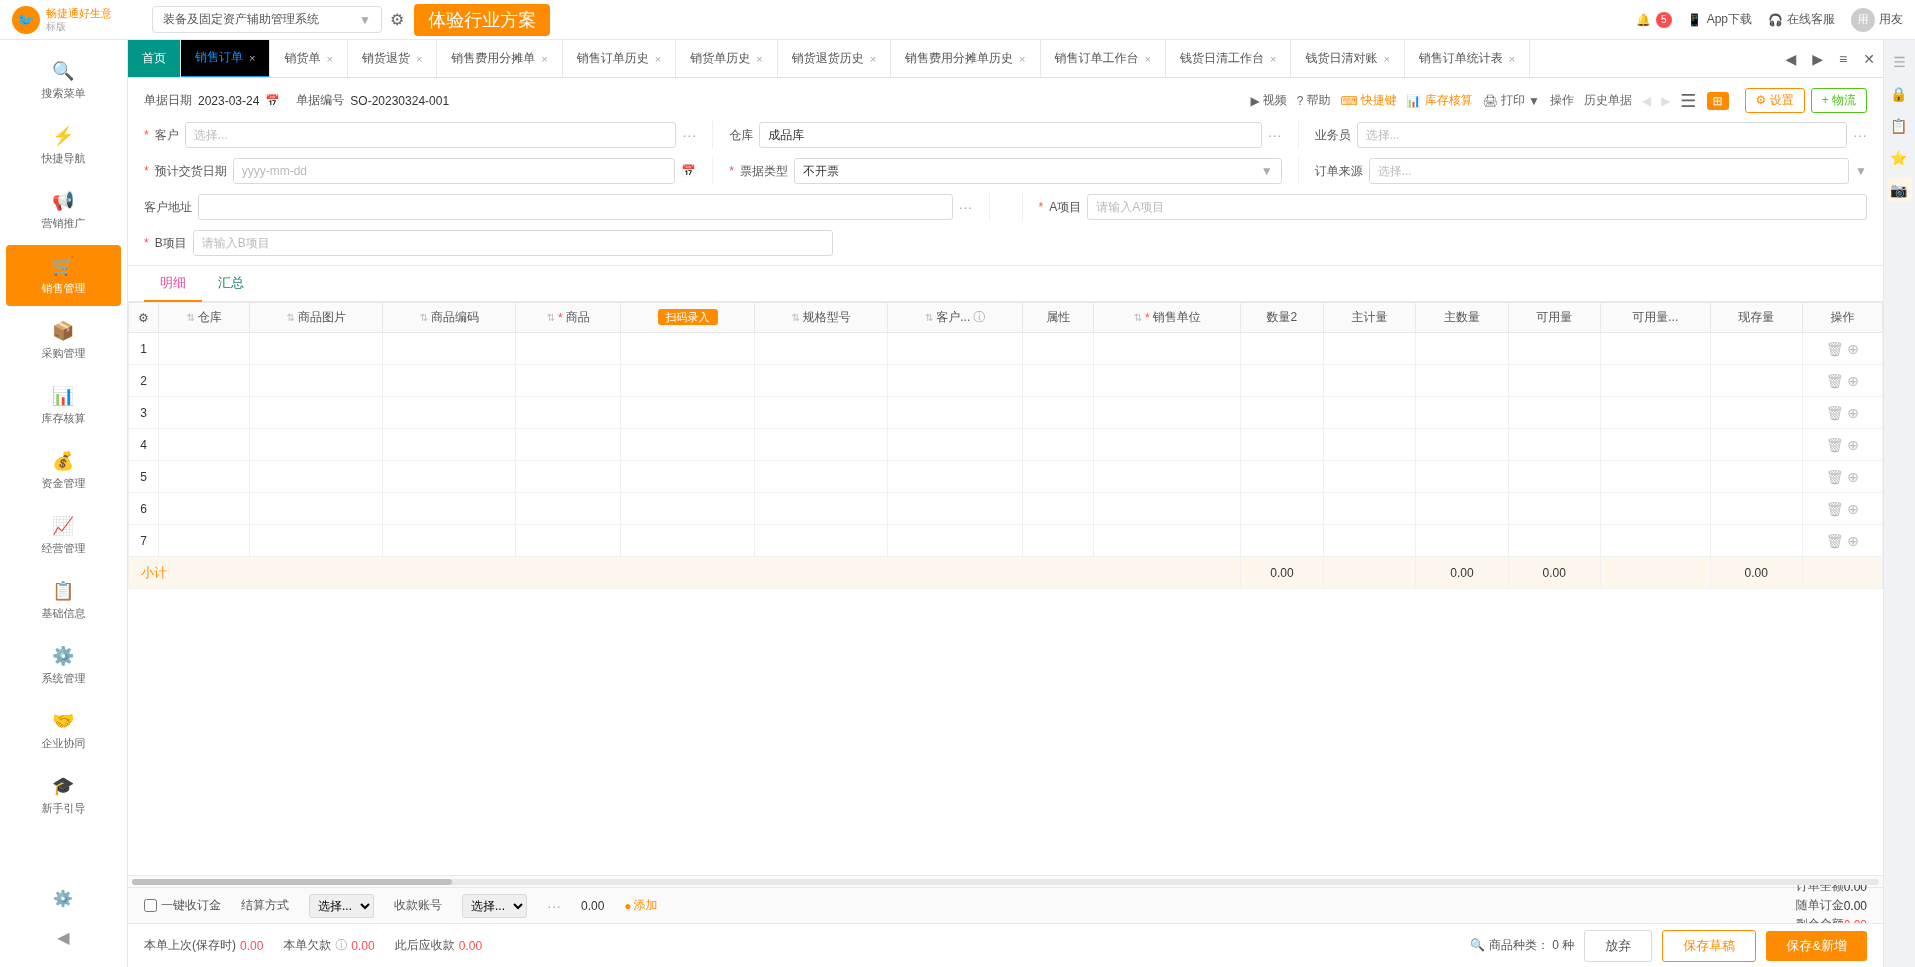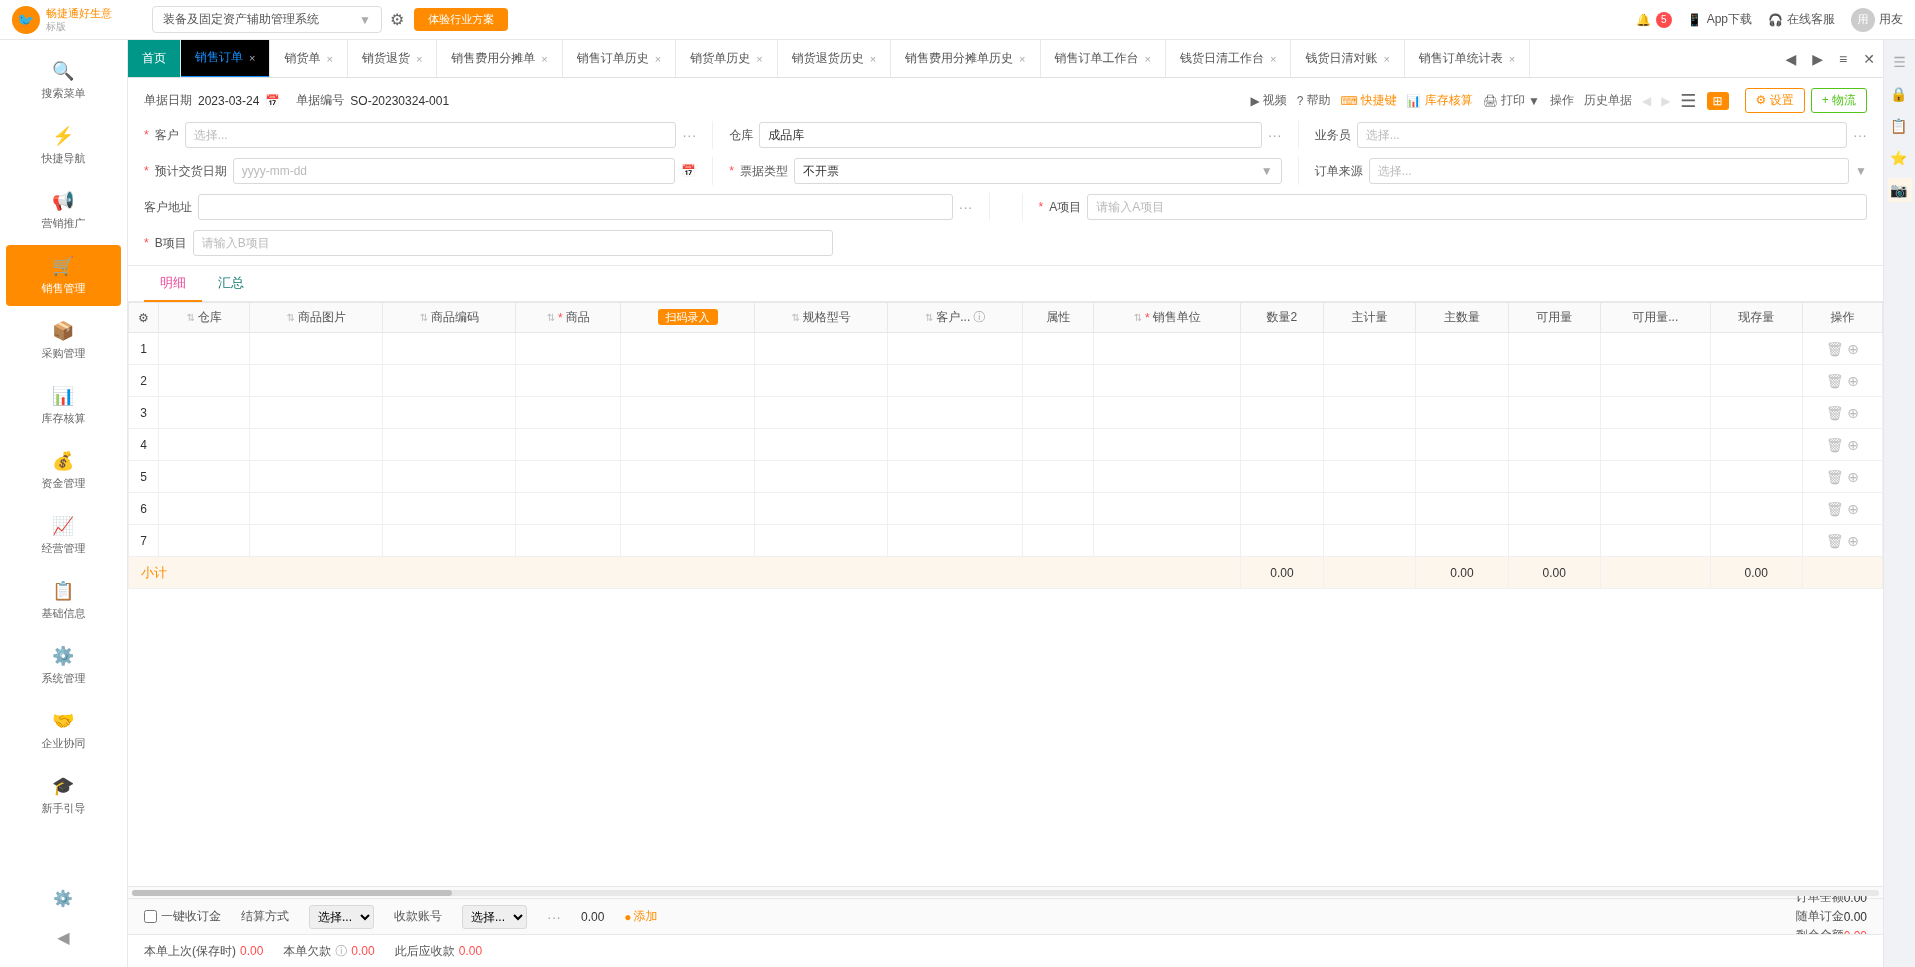--- a/index.html
+++ b/index.html
@@ -5,21 +5,21 @@
     * { box-sizing: border-box; margin: 0; padding: 0; }
     body { font-family: 'Microsoft YaHei', Arial, sans-serif; font-size: 12px; background: #f0f2f5; color: #333; overflow: hidden; height: 967px; width: 1915px; }
 
     
     .top-bar { height: 40px; background: #fff; display: flex; align-items: center; padding: 0 12px; border-bottom: 1px solid #e8e8e8; position: relative; z-index: 100; }
     .logo-area { display: flex; align-items: center; width: 120px; }
     .logo-icon { width: 28px; height: 28px; background: #ff8c00; border-radius: 50%; display: flex; align-items: center; justify-content: center; color: white; font-size: 14px; font-weight: bold; }
     .logo-text { margin-left: 6px; font-size: 11px; color: #ff8c00; line-height: 1.3; }
     .system-selector { display: flex; align-items: center; margin-left: 20px; padding: 4px 10px; border: 1px solid #ddd; border-radius: 4px; cursor: pointer; color: #555; font-size: 12px; gap: 32px; }
     .system-selector .arrow { margin-left: 8px; color: #aaa; }
-    .industry-btn { margin-left: 10px; padding: 4px 14px; background: #ff8c00; color: white; border: none; border-radius: 4px; cursor: pointer; font-size: 11px; }
+    .industry-btn { margin-left: 10px; padding: 4px 14px; background: #ff8c00; color: white; border: none; border-radius: 4px; cursor: pointer; font-size: 18px; }
     .gear-icon { margin-left: 8px; color: #666; cursor: pointer; font-size: 16px; }
     .top-right { margin-left: auto; display: flex; align-items: center; gap: 16px; color: #555; font-size: 12px; }
     .top-right-item { display: flex; align-items: center; gap: 4px; cursor: pointer; }
     .badge { background: #ff4d4f; color: white; border-radius: 50%; width: 16px; height: 16px; display: flex; align-items: center; justify-content: center; font-size: 10px; }
     .avatar-circle { width: 24px; height: 24px; background: #ccc; border-radius: 50%; display: flex; align-items: center; justify-content: center; color: white; font-size: 11px; }
 
     
     .main-layout { display: flex; height: calc(967px - 40px); }
 
     
@@ -102,21 +102,21 @@
     .bottom-bar .checkbox-area { display: flex; align-items: center; gap: 4px; }
     .bottom-bar input[type=checkbox] { cursor: pointer; }
     .bottom-select { height: 24px; border: 1px solid #d9d9d9; border-radius: 3px; padding: 0 4px; font-size: 12px; }
     .add-link { color: #ff8c00; cursor: pointer; display: flex; align-items: center; gap: 2px; }
     .amount-val { color: #333; font-weight: 500; }
     .bottom-right-summary { margin-left: auto; display: flex; flex-direction: column; align-items: flex-end; font-size: 12px; color: #555; gap: 2px; }
     .summary-row { display: flex; gap: 0; align-items: center; }
     .summary-val { color: #333; font-weight: 500; }
 
     
-    .footer-bar { height: 33px; background: #fff; border-top: 1px solid #e8e8e8; display: flex; align-items: center; padding: 0 16px; }
+    .footer-bar { height: 44px; background: #fff; border-top: 1px solid #e8e8e8; display: flex; align-items: center; padding: 0 16px; }
     .footer-stats { display: flex; gap: 20px; font-size: 12px; color: #555; align-items: center; }
     .footer-stats .stat-item { display: flex; gap: 4px; align-items: center; }
     .footer-stats .stat-val { color: #ff4d4f; }
     .footer-actions { margin-left: auto; display: flex; gap: 10px; align-items: center; }
     .product-count { color: #555; font-size: 12px; cursor: pointer; }
     .discard-btn { padding: 6px 20px; border: 1px solid #d9d9d9; background: white; border-radius: 3px; cursor: pointer; font-size: 13px; color: #555; }
     .save-draft-btn { padding: 6px 20px; border: 1px solid #ff8c00; background: white; color: #ff8c00; border-radius: 3px; cursor: pointer; font-size: 13px; }
     .save-new-btn { padding: 6px 20px; background: #ff8c00; color: white; border: none; border-radius: 3px; cursor: pointer; font-size: 13px; }
 
     
@@ -713,20 +713,31 @@
         <div class="stat-item">
           <span>本单欠款</span>
           <span style="color:#aaa;">ⓘ</span>
           <span class="stat-val">0.00</span>
         </div>
         <div class="stat-item">
           <span>此后应收款</span>
           <span class="stat-val">0.00</span>
         </div>
       </div>
+      <div class="footer-actions">
+        <span class="product-count">
+          <span>🔍</span>
+          <span>商品种类：</span>
+          <span>0</span>
+          <span>种</span>
+        </span>
+        <button class="discard-btn">放弃</button>
+        <button class="save-draft-btn">保存草稿</button>
+        <button class="save-new-btn">保存&amp;新增</button>
+      </div>
     </div>
 
   </div>
 
   <div class="right-actions">
     <div class="right-action-btn">☰</div>
     <div class="right-action-btn">🔒</div>
     <div class="right-action-btn">📋</div>
     <div class="right-action-btn">⭐</div>
     <div class="right-action-btn" style="color:#ff8c00;background:#fff5e6;">📷</div>

